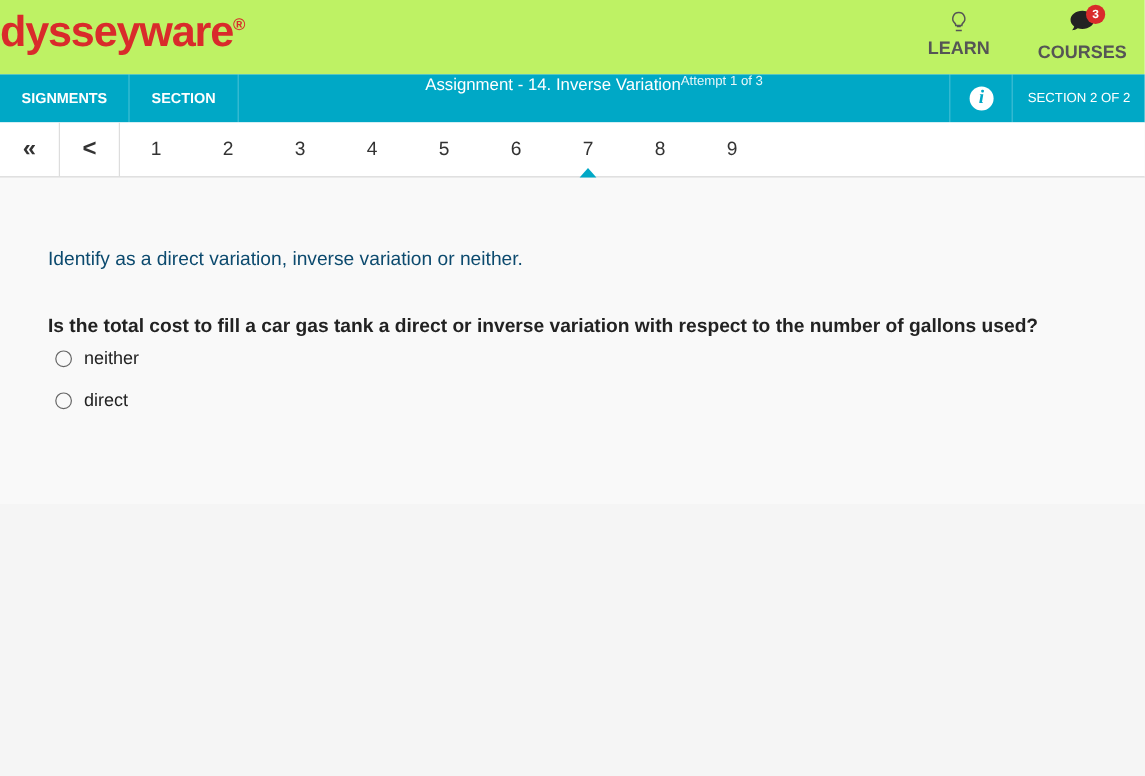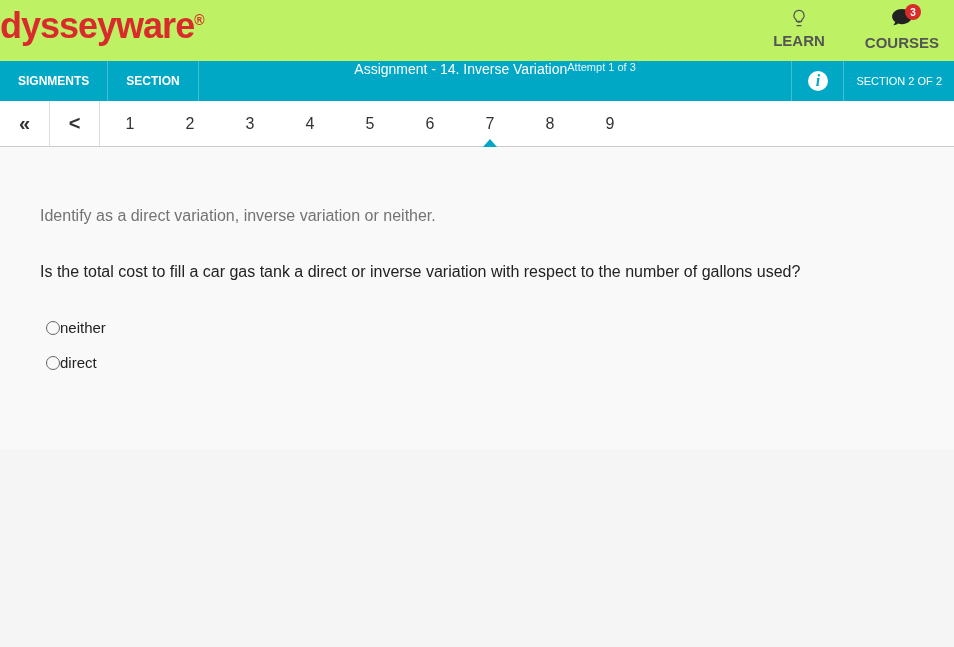--- a/index.html
+++ b/index.html
@@ -20,23 +20,23 @@
 .assign-title{font-size:14px;font-weight:500}
 .assign-sub{font-size:11px;opacity:.9}
 .info-cell{width:52px;display:flex;align-items:center;justify-content:center;border-right:1px solid rgba(255,255,255,.25);cursor:pointer}
 .info-icon{width:20px;height:20px;background:#fff;color:#00a8c6;border-radius:50%;display:flex;align-items:center;justify-content:center;font-weight:700;font-style:italic;font-family:Georgia,serif}
 .section-cell{padding:0 12px;display:flex;align-items:center;font-size:11px;font-weight:400}
 .qnav{display:flex;align-items:center;background:#fff;border-bottom:1px solid #ccc;height:46px}
 .qnav-btn{width:50px;height:100%;display:flex;align-items:center;justify-content:center;font-size:20px;color:#333;border-right:1px solid #ddd;cursor:pointer;font-weight:700}
 .qnav-num{width:60px;height:100%;display:flex;align-items:center;justify-content:center;font-size:16px;color:#333;cursor:pointer;position:relative}
 .qnav-num.current::after{content:"";position:absolute;bottom:-1px;left:50%;transform:translateX(-50%);border-left:7px solid transparent;border-right:7px solid transparent;border-bottom:8px solid #00a8c6}
 .content{padding:60px 40px;background:#f9f9f9}
-.instruction{font-size:16px;color:#737373;margin-bottom:38px}
-.question{font-size:16px;color:#222;font-weight:400;margin-bottom:38px}
-.option{display:flex;align-items:center;margin-bottom:18px;cursor:pointer;padding-left:6px}
+.instruction{font-size:16px;color:#0c4a6e;margin-bottom:38px}
+.question{font-size:16px;color:#222;font-weight:700;margin-bottom:8px}
+.option{display:flex;align-items:center;gap:10px;margin-bottom:18px;cursor:pointer;padding-left:6px}
 .radio{width:14px;height:14px;border:1.5px solid #666;border-radius:50%;flex-shrink:0}
 .option-label{font-size:15px;color:#222}
 </style>
 </head>
 <body>
 
 <div class="topbar">
   <div class="logo"><span>dysseyware</span><span class="logo-r">®</span></div>
   <div class="top-actions">
     <div class="top-action">

